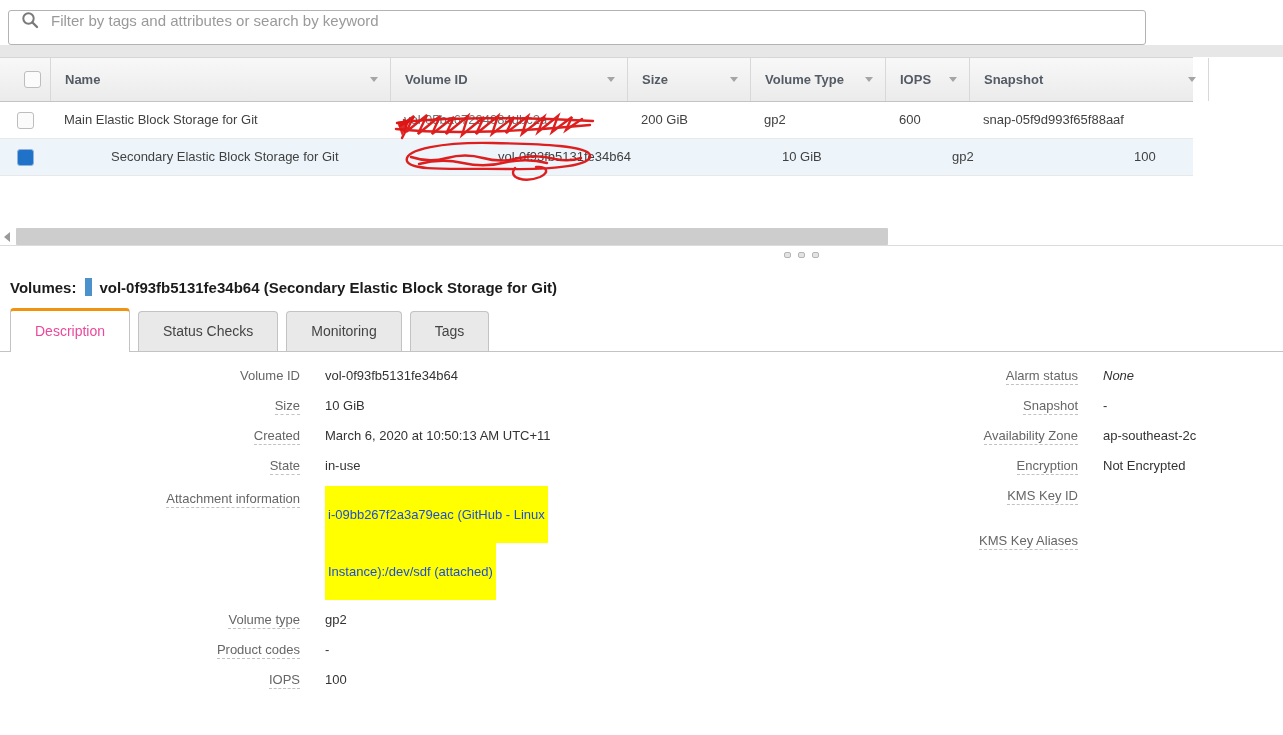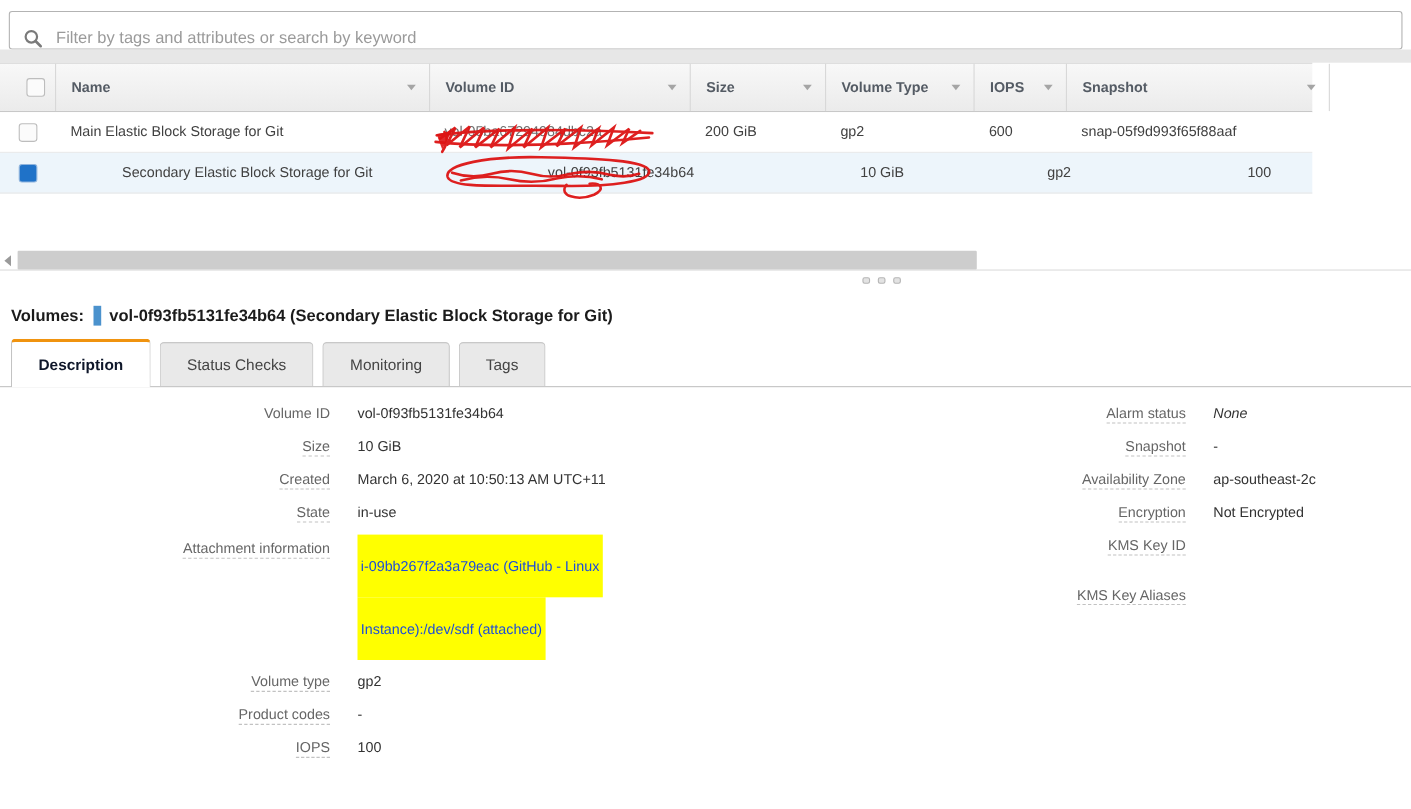--- a/index.html
+++ b/index.html
@@ -3,22 +3,22 @@
 <meta charset="utf-8">
 <style>
   * { box-sizing: border-box; }
   html,body { margin:0; padding:0; }
   body {
     width:1283px; height:735px; position:relative; overflow:hidden;
     background:#ffffff; font-family:"Liberation Sans", sans-serif; color:#333;
   }
 
   
-  .filter-wrap { position:absolute; top:10px; left:8px; width:1267px; height:35px;
-    background:#fff; border:1px solid #b3b3b3; border-radius:3px; display:flex; align-items:flex-end; }
+  .filter-wrap { position:absolute; top:10px; left:8px; width:1138px; height:35px;
+    background:#fff; border:1px solid #b3b3b3; border-radius:3px; display:flex; align-items:flex-start; }
   .filter-wrap .mag { margin:0 10px 0 12px; flex:0 0 auto; }
   .filter-input { border:none; outline:none; flex:1; font-size:15px; color:#444;
     font-family:"Liberation Sans", sans-serif; background:transparent; }
   .filter-input::placeholder { color:#9a9a9a; opacity:1; }
   .gray-band { position:absolute; top:45px; left:0; width:1283px; height:12px; background:#e7e7e7; }
 
   
   .vol-table { position:absolute; top:57px; left:0; width:1193px; }
   .t-header {
     display:grid; grid-template-columns:50px 340px 237px 123px 135px 84px 239px 1fr;
@@ -62,21 +62,21 @@
   
   .details-heading { position:absolute; top:278px; left:10px; font-size:15px;
     font-weight:bold; color:#1b1b1b; display:flex; align-items:center; }
   .details-heading .vbar { display:inline-block; width:7px; height:18px; background:#4b92cd; margin:0 7px 0 9px; }
 
   
   .tabs-line { position:absolute; top:351px; left:0; width:1283px; height:1px; background:#c3c3c3; }
   .tabs { position:absolute; top:308px; left:10px; display:flex; align-items:flex-end; }
   .tab { height:40px; line-height:38px; padding:0 24px; margin-right:8px; font-size:14px; color:#444;
     background:#e9e9e9; border:1px solid #c3c3c3; border-bottom:none; border-radius:4px 4px 0 0; cursor:pointer; }
-  .tab.active { height:44px; line-height:40px; background:#fff; font-weight:bold; color:#0f172a;
+  .tab.active { height:44px; line-height:40px; background:#fff; font-weight:normal; color:#ec4899;
     border-top:3px solid #f0930f; position:relative; z-index:2; margin-bottom:-1px; }
 
   
   .fields { position:absolute; }
   .fields.left  { top:366px; left:0;    width:680px; }
   .fields.right { top:366px; left:880px; width:400px; }
   .f-row { display:flex; margin-bottom:10px; min-height:20px; line-height:20px; }
   .f-label { flex:0 0 300px; text-align:right; font-size:13px; color:#666; }
   .fields.right .f-label { flex:0 0 198px; }
   .f-label span { border-bottom:1px dashed #c2c2c2; padding-bottom:1px; cursor:help; }

